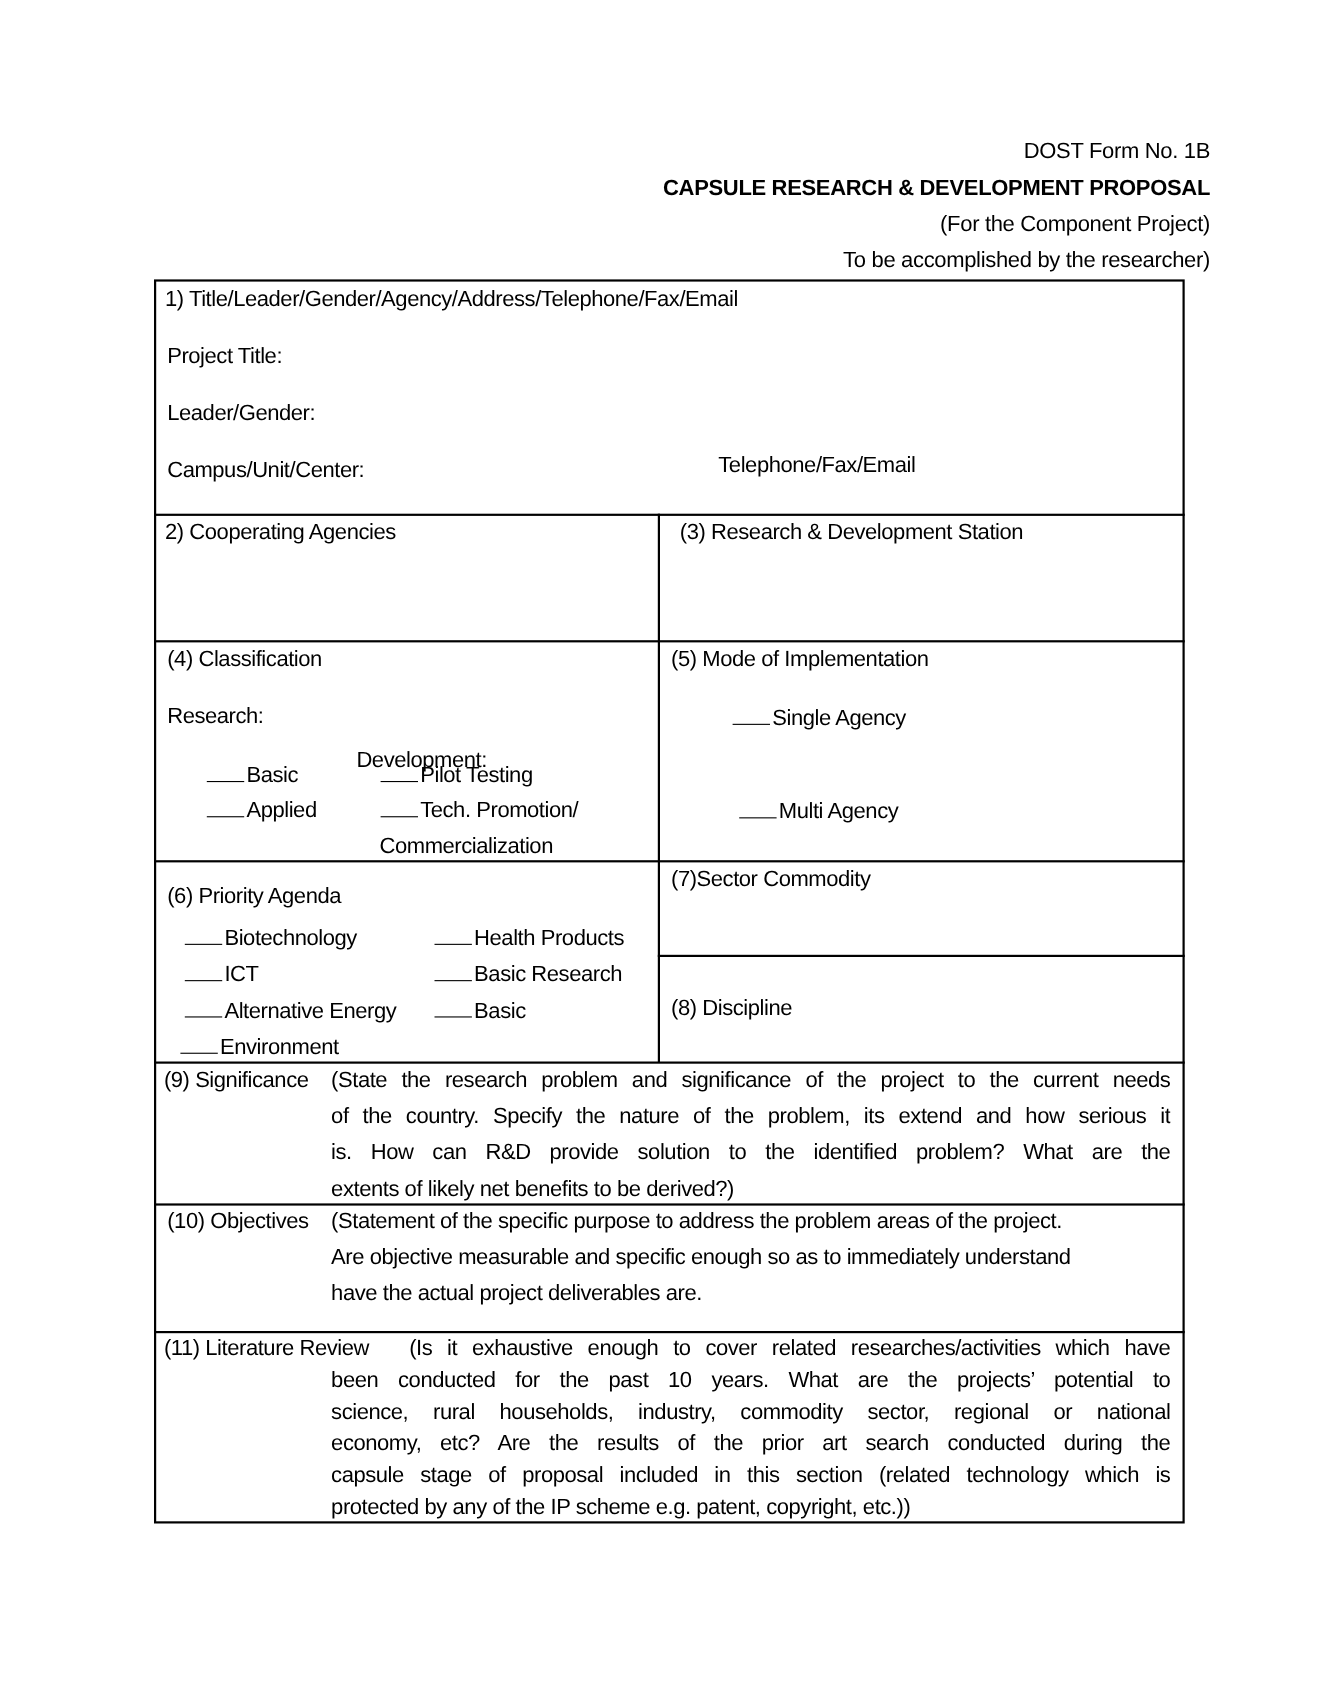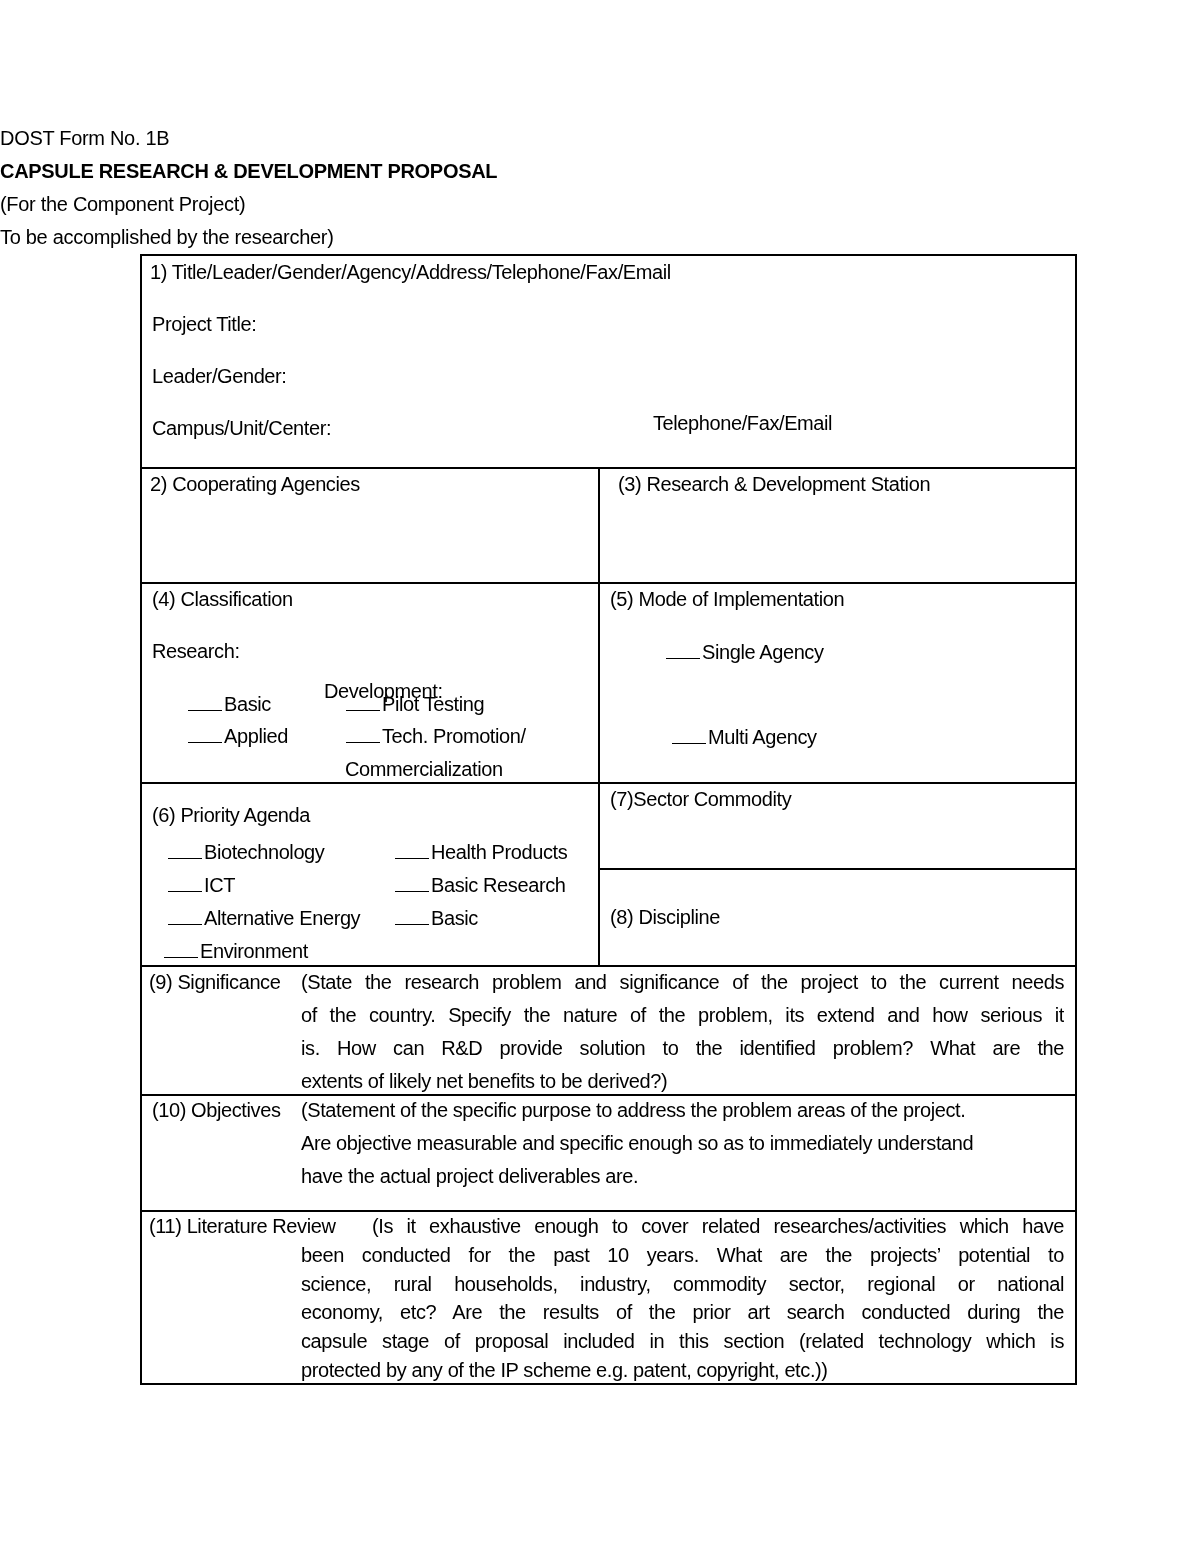--- a/index.html
+++ b/index.html
@@ -1,17 +1,17 @@
 <!DOCTYPE html>
 <html><head>
 <meta charset="utf-8">
 <style>
   html, body { margin: 0; padding: 0; background: #ffffff; }
   body { width: 1200px; height: 1553px; position: relative; font-family: "Liberation Sans", sans-serif; color: #000; font-size: 20px; }
-  .hdr { position: absolute; left: 0; width: 1100px; text-align: left; font-size: 20px; letter-spacing: -0.3px; }
+  .hdr { position: absolute; left: 0; width: 1100px; text-align: right; font-size: 20px; letter-spacing: -0.3px; }
   .hdr.bold { font-weight: bold; }
   .box { position: absolute; border: 2px solid #000; box-sizing: border-box; }
   .vline { position: absolute; background: #000; width: 2px; }
   .hline { position: absolute; background: #000; height: 2px; }
   .t { position: absolute; white-space: nowrap; font-size: 20px; letter-spacing: -0.4px; }
   .just { position: absolute; left: 301px; width: 763px; text-align: justify; text-align-last: justify; font-size: 20px; letter-spacing: -0.4px; white-space: nowrap; overflow: hidden; }
   .just.last { text-align-last: left; }
   .blank { display: inline-block; border-bottom: 1.5px solid #000; width: 34px; height: 18px; vertical-align: baseline; margin-right: 2px; }
 </style>
 </head>

